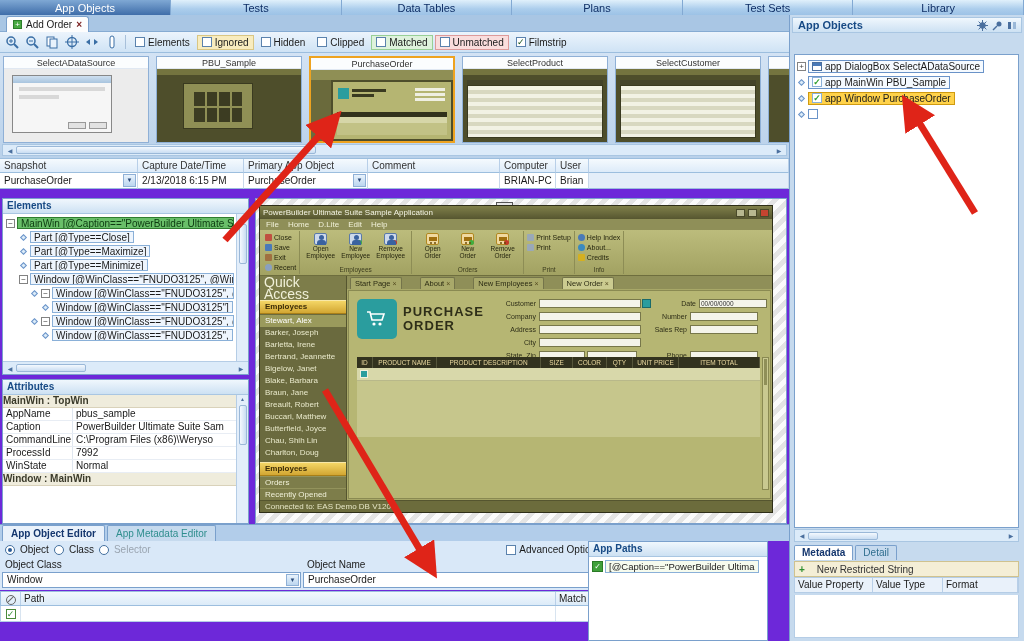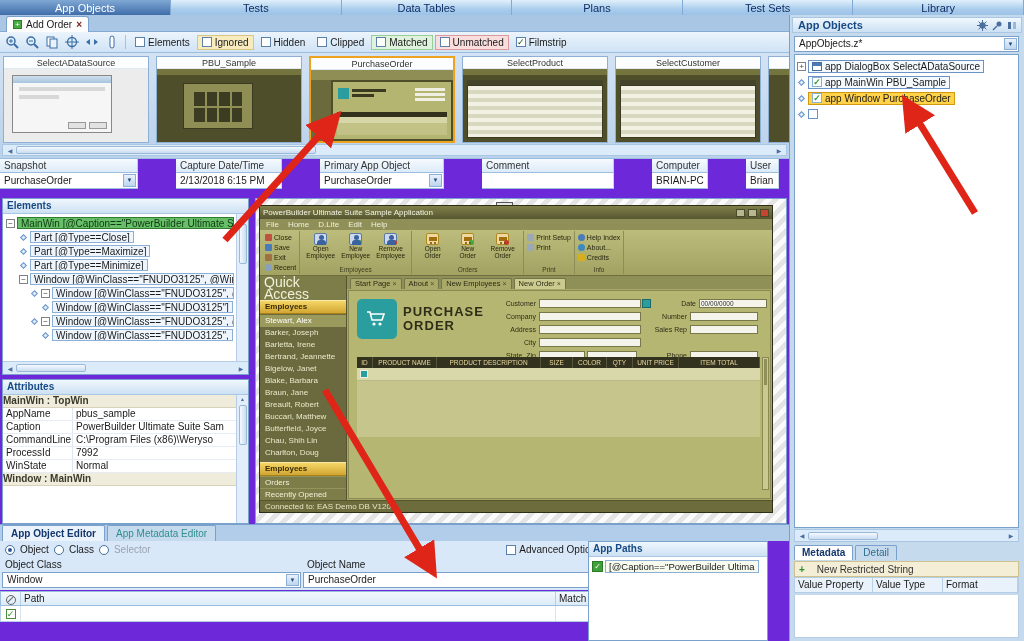--- a/index.html
+++ b/index.html
@@ -62,21 +62,21 @@
   .m-gh2{position:absolute;left:4px;top:11px;right:4px;height:5px;background:#44442a;}
   .fscroll{position:absolute;left:2px;right:2px;bottom:2px;height:12px;background:#dcebf9;border:1px solid #a9c6e2;display:flex;align-items:center;padding:0 1px;}
   .sarrow{width:12px;height:10px;font-size:6px;color:#4a6f9e;display:flex;align-items:center;justify-content:center;}
   .sarrow.left::before{content:"◀";}
   .sarrow.right::before{content:"▶";}
   .sthumb{height:8px;width:300px;background:linear-gradient(#f4f9fe,#c9ddf2);border:1px solid #9ab8d8;border-radius:2px;}
   .sfill{flex:1;}
 
   
   .snaptable{position:absolute;left:0;top:159px;width:789px;}
-  .strow{display:flex;gap:38px;}
+  .strow{display:flex;}
   .sth{height:14px;background:linear-gradient(#f5fafe,#ddebf9);border-right:1px solid #b8cfe8;border-bottom:1px solid #9cbede;line-height:13px;padding-left:4px;color:#333;overflow:hidden;white-space:nowrap;}
   .std{height:16px;background:#fff;border-right:1px solid #c8d8ea;border-bottom:1px solid #9cbede;line-height:15px;padding-left:4px;position:relative;overflow:hidden;white-space:nowrap;}
   .c0{width:138px;flex:0 0 138px;}
   .c1{width:106px;flex:0 0 106px;}
   .c2{width:124px;flex:0 0 124px;}
   .c3{width:132px;flex:0 0 132px;}
   .c4{width:56px;flex:0 0 56px;}
   .c5{width:33px;flex:0 0 33px;}
   .cf{flex:1;}
   .std.cf{background:#e4eef9;}
@@ -140,21 +140,21 @@
   .glabel{margin-top:auto;text-align:center;font-size:6.5px;color:#3c3c1e;}
   .pbbody{flex:1;display:flex;min-height:0;}
   .pbside{flex:0 0 87px;background:#6a6a3e;display:flex;flex-direction:column;border-right:1px solid #55552f;}
   .qa{flex:0 0 12px;background:#7d7d4a;font-size:14px;color:#f0f0d8;line-height:12px;padding-left:4px;}
   .goldbar{flex:0 0 13px;background:linear-gradient(#f4d666,#d2a632);font-size:8px;font-weight:bold;color:#3c2c06;line-height:12px;padding-left:5px;border-top:1px solid #f8e8a8;border-bottom:1px solid #a87f18;}
   .emplist{flex:1;overflow:hidden;padding-top:1px;}
   .emp{height:12px;line-height:12px;font-size:8px;color:#e9e9cb;padding-left:5px;white-space:nowrap;}
   .emp.sel{background:#9a9a5c;color:#fff;}
   .sbtn{flex:0 0 12px;background:#7d7d4a;border-top:1px solid #93935c;font-size:8px;color:#f0f0d8;line-height:11px;padding-left:5px;}
   .pbmain{flex:1;display:flex;flex-direction:column;min-width:0;position:relative;}
-  .pbtabs{flex:0 0 13px;background:#8f8f58;display:flex;gap:2px;padding:1px 3px 0;align-items:center;}
+  .pbtabs{flex:0 0 13px;background:#8f8f58;display:flex;gap:18px;padding:1px 3px 0;}
   .ptab{display:flex;align-items:center;gap:2px;background:#a9a96a;border:1px solid #74744a;border-bottom:none;border-radius:2px 2px 0 0;font-size:7.5px;color:#2c2c14;padding:0 4px;line-height:10px;white-space:nowrap;}
   .ptab.active{background:#cbcb90;}
   .px::before{content:"×";font-size:7px;color:#554c20;}
   .pbform{flex:1;position:relative;background:#b6b673;border:1px solid #8a8a52;margin:1px;min-height:0;}
   .logo{position:absolute;left:8px;top:8px;display:flex;align-items:center;gap:6px;}
   .logosq{width:40px;height:40px;background:#2a9d9e;border-radius:5px;display:flex;align-items:center;justify-content:center;}
   .logotext{font-size:13px;font-weight:bold;color:#2e2e18;letter-spacing:1px;line-height:14px;}
   .fields{position:absolute;left:150px;top:6px;right:12px;}
   .frow{display:flex;align-items:center;height:12px;margin-bottom:1px;font-size:7px;color:#2e2e18;}
   .flab{width:40px;flex:0 0 40px;text-align:right;padding-right:3px;}
@@ -792,21 +792,20 @@
         <svg width="11" height="11">
             <circle cx="7" cy="4" r="2.5" fill="#4a6f9e"></circle>
             <line x1="5" y1="6" x2="1" y2="10" stroke="#4a6f9e" stroke-width="1.5"></line>
           </svg>
         <svg width="11" height="11">
             <rect x="1" y="2" width="3" height="7" fill="#4a6f9e"></rect>
             <rect x="6" y="2" width="3" height="7" fill="#9ab8d8"></rect>
           </svg>
       </span>
     </div>
-    <div class="rpcombo"><span>AppObjects.z*</span><span class="combo-arrow"></span></div>
     <div class="rpt">
       <div class="rrow">
         <span class="exp plus"></span>
         <span class="obox">
             <span class="winicon"></span>
             <span>app DialogBox SelectADataSource</span>
           </span>
       </div>
       <div class="rrow">
         <span class="dia"></span>

